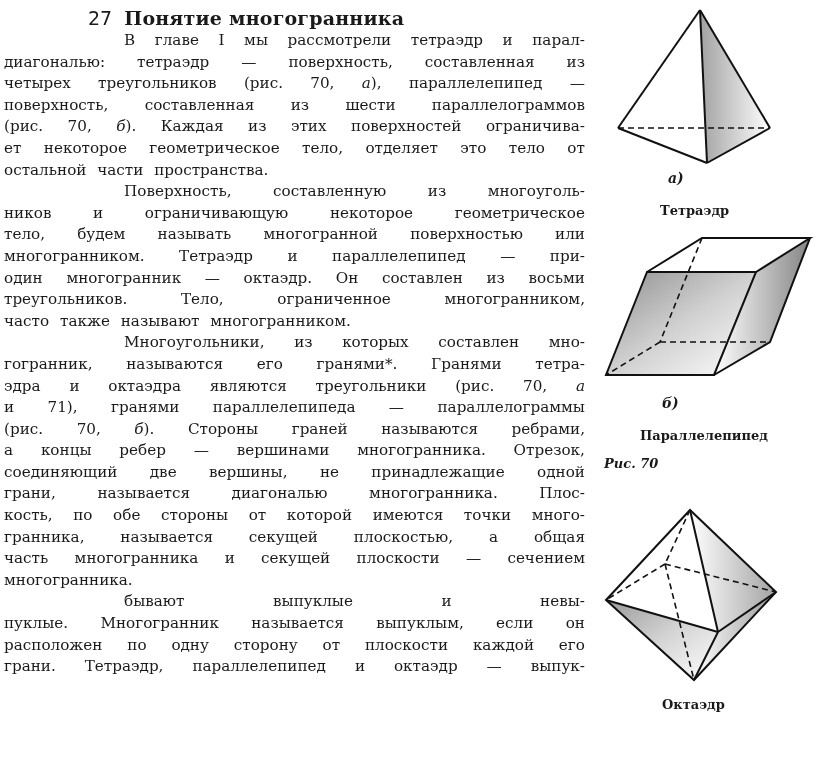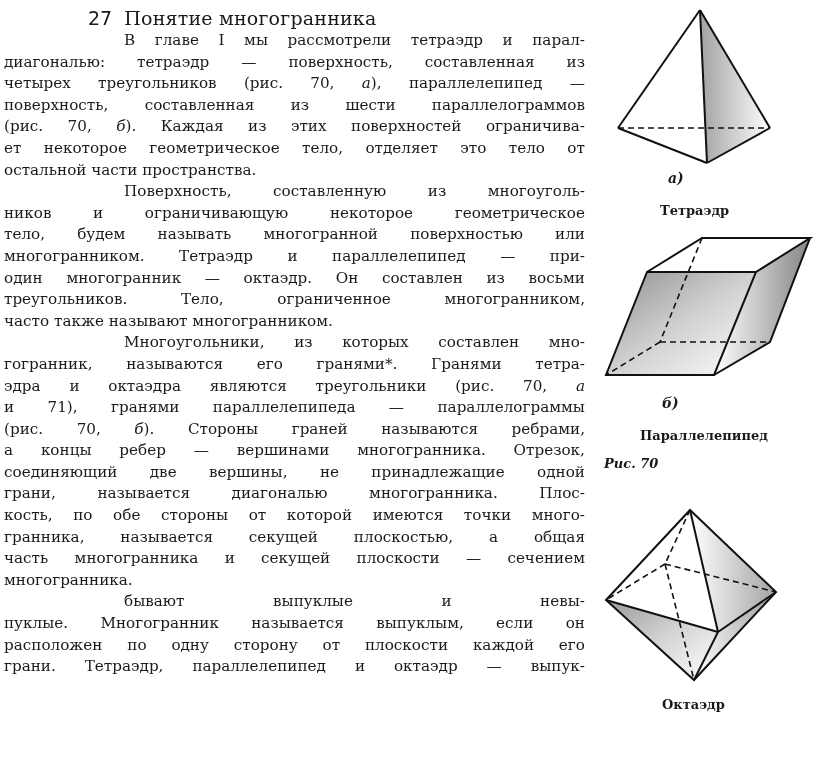--- a/index.html
+++ b/index.html
@@ -1,22 +1,22 @@
 <!DOCTYPE html>
 <html><head>
 <meta charset="utf-8">
 <style>
   html, body { margin:0; padding:0; background:#ffffff; }
   body { width:837px; height:758px; position:relative; overflow:hidden; color:#1a1a1a; }
   .textcol { position:absolute; left:4px; top:6px; width:581px; font-family:"DejaVu Serif","Liberation Serif",serif; font-size:15.2px; line-height:21.6px; }
   .heading { margin:0 0 0 84px; font-size:19px; line-height:24px; font-weight:normal; }
   .heading .num { font-family:"DejaVu Sans","Liberation Sans",sans-serif; font-weight:normal; margin-right:6px; }
-  .heading .title { font-family:"DejaVu Serif",serif; font-weight:normal; letter-spacing:0.2px; }
+  .heading .title { font-family:"DejaVu Serif",serif; font-weight:bold; letter-spacing:0.2px; }
   .line { white-space:nowrap; display:flex; justify-content:space-between; }
-  .line.last { justify-content:flex-start; }
+  .line.last { justify-content:flex-start;gap:6px; }
   .line.indent { padding-left:120px; }
   .line span { white-space:pre; }
   b { font-weight:normal; }
   .figs { position:absolute; left:590px; top:0; width:247px; height:758px; font-family:"DejaVu Serif",serif; }
   .fig-label { position:absolute; font-size:14px; font-style:italic; font-weight:bold; }
   .fig-caption { position:absolute; font-size:13px; font-weight:bold; }
   .fig-ref { position:absolute; font-size:13px; font-weight:bold;font-style:italic; }
   svg { position:absolute; }
 </style>
 </head>

